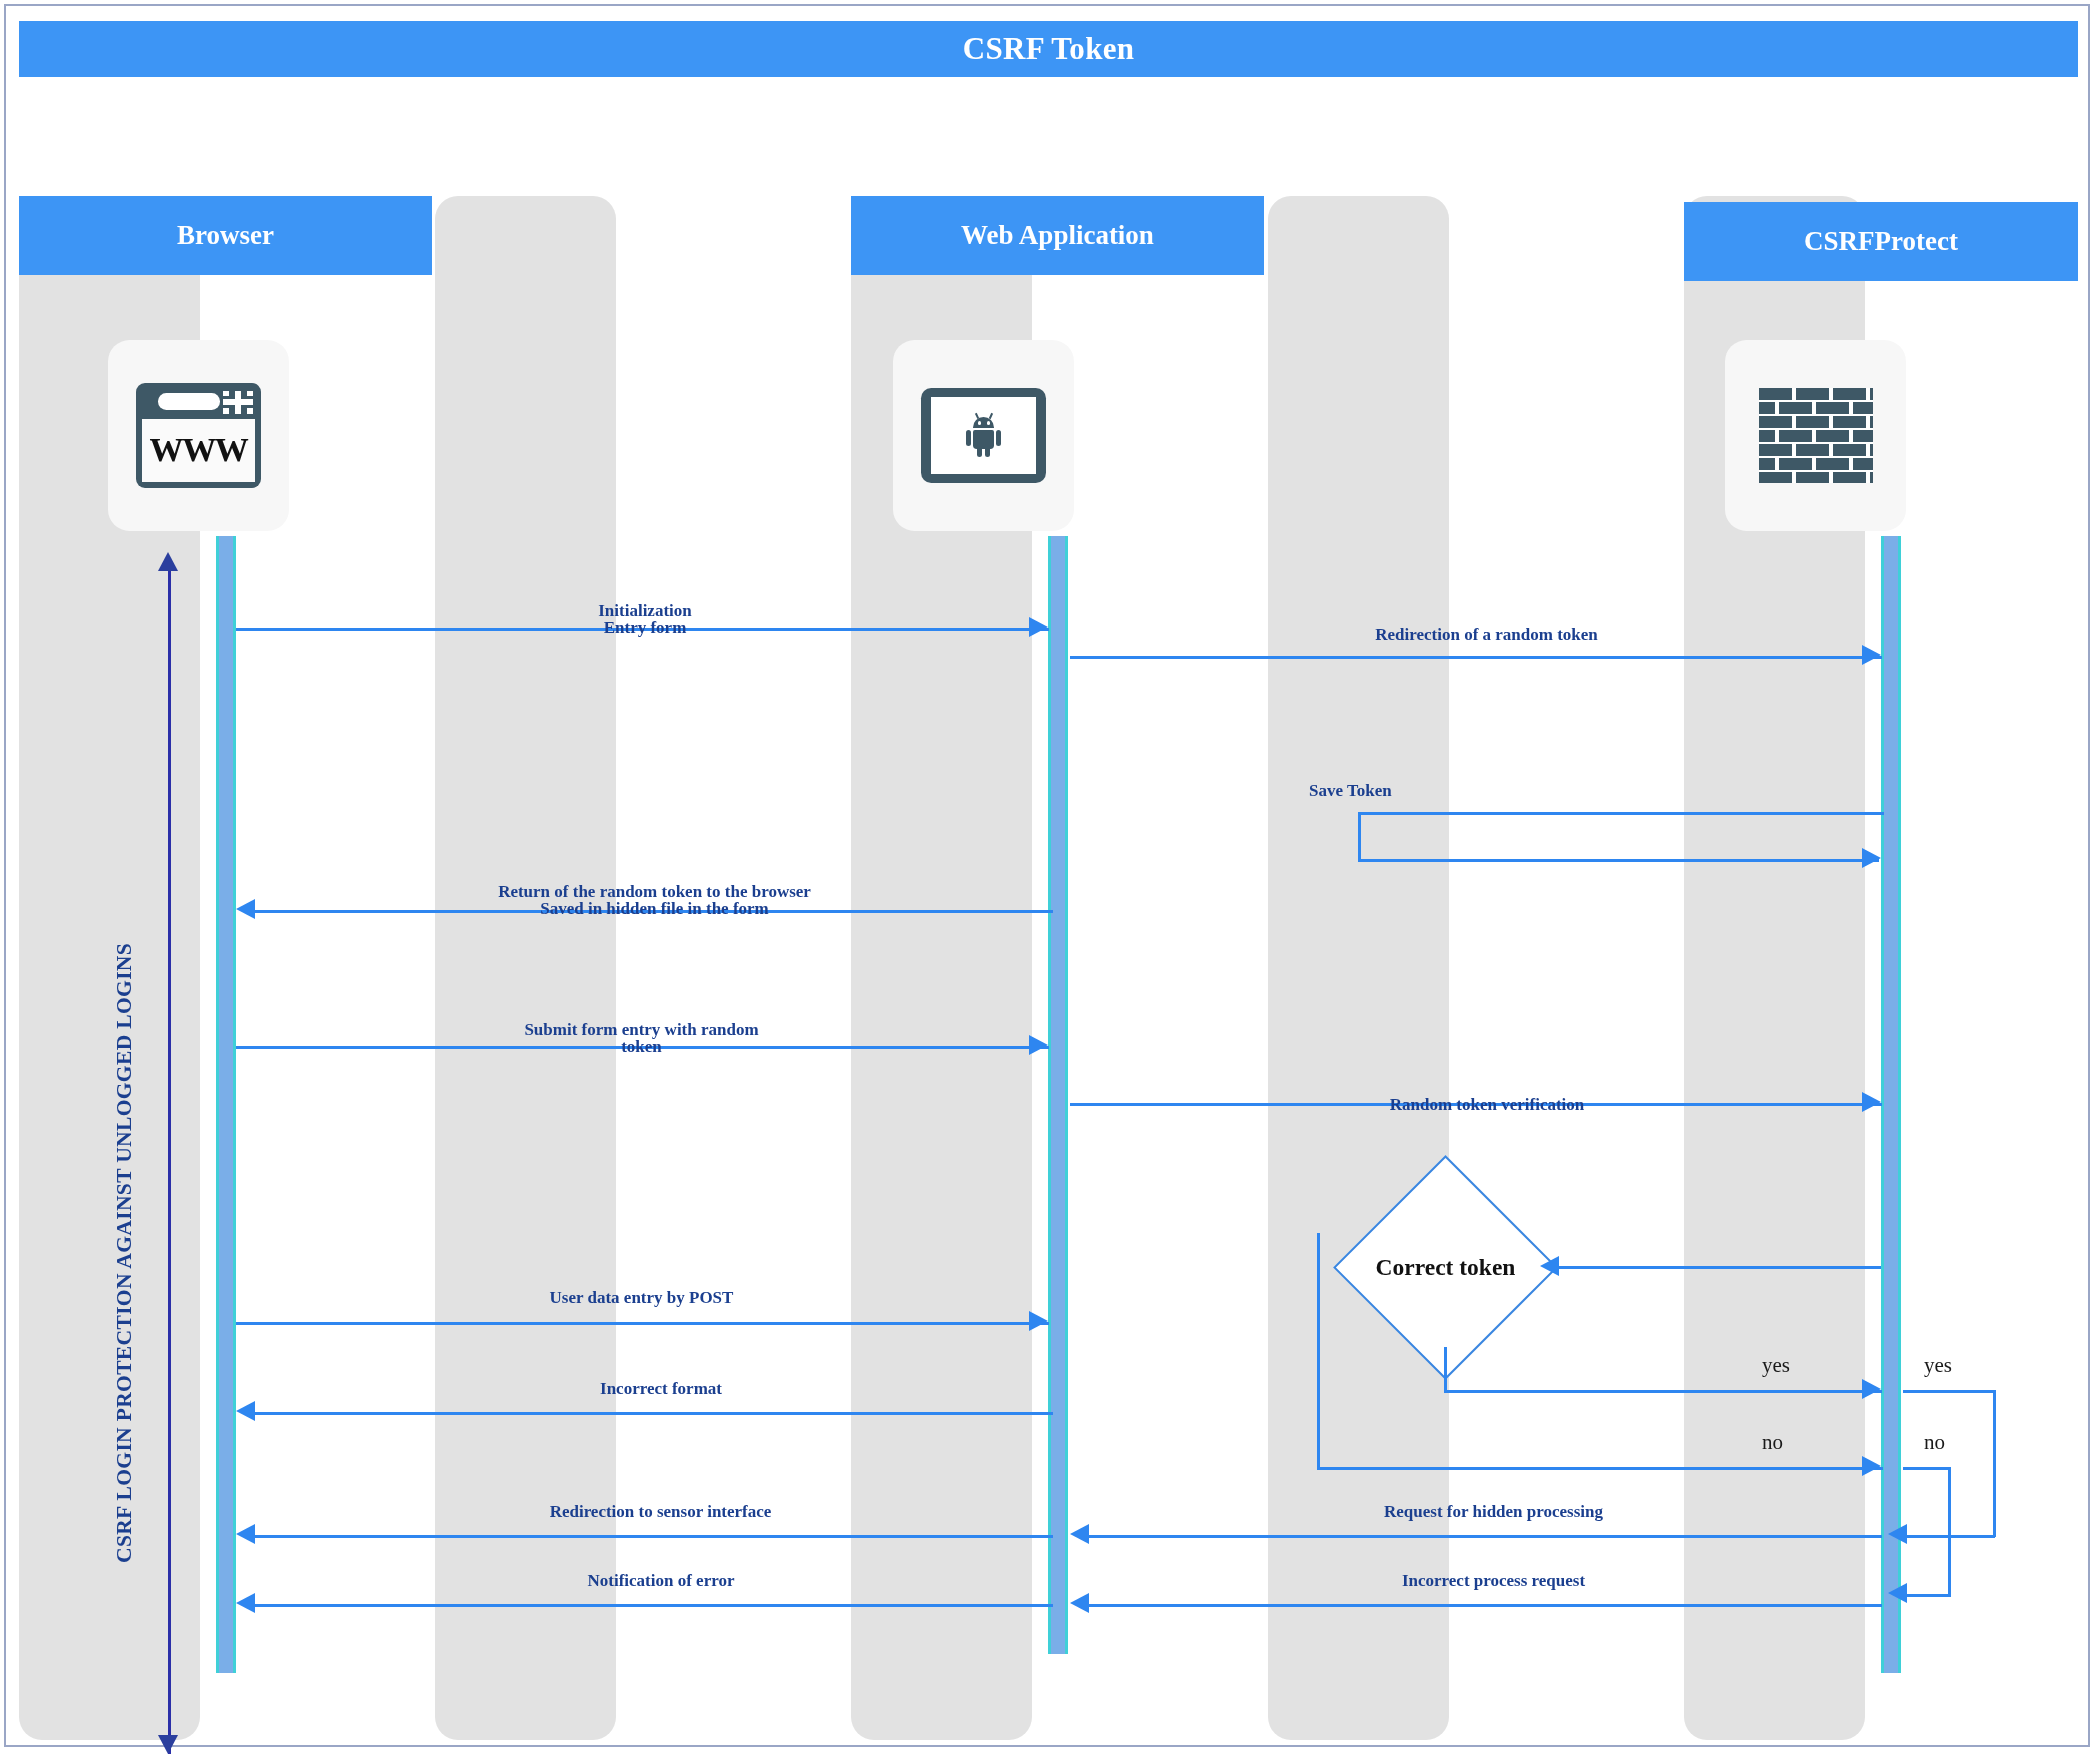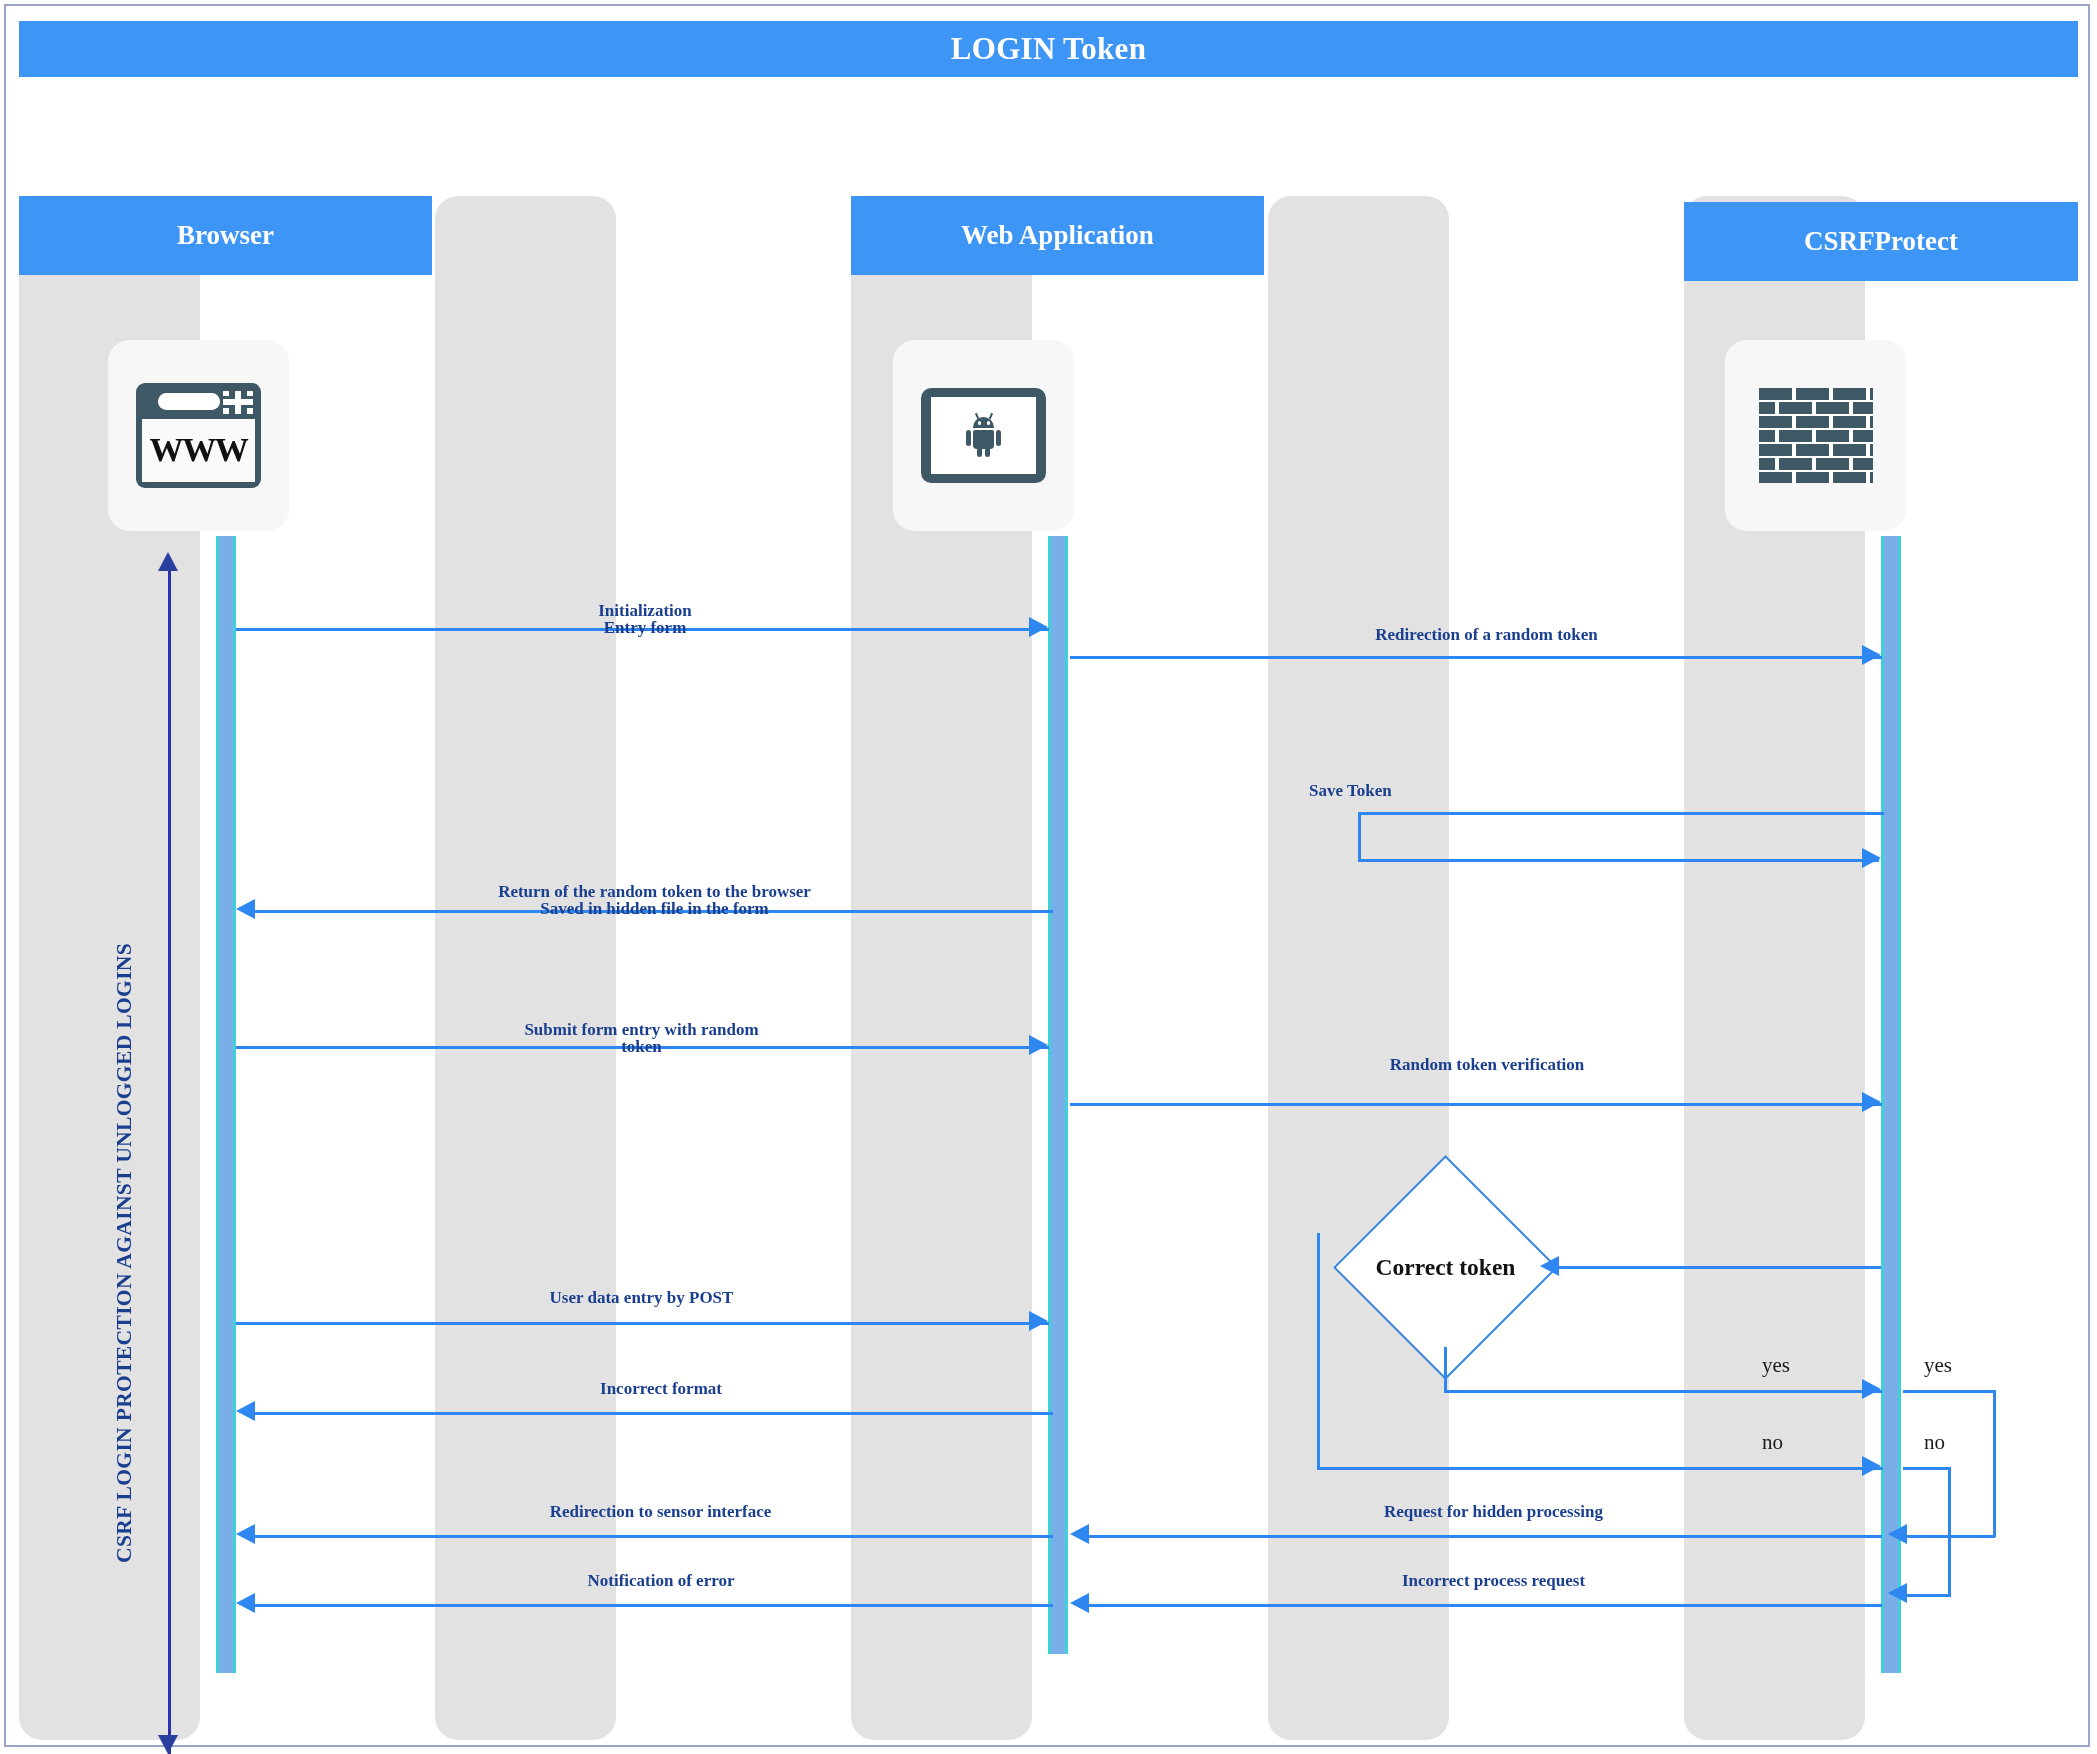--- a/index.html
+++ b/index.html
@@ -65,21 +65,21 @@
   .wall-ico .brow{position:absolute;left:0;width:200%;height:12px;}
   .wall-ico .brow i{position:absolute;top:0;height:12px;background:#3e5866;}
 </style>
 </head>
 <body>
 
 <div id="root">
   <div class="frame"></div>
 
   <div class="title-bar">
-    <span>LOGIN Token</span>
+    <span>CSRF Token</span>
   </div>
 
   <div class="col" style="left:19px;"></div>
   <div class="gapcol" style="left:435px;"></div>
   <div class="col" style="left:851px;"></div>
   <div class="gapcol" style="left:1268px;"></div>
   <div class="col" style="left:1684px;"></div>
 
   <div class="hdr" style="left:851px;width:413px;">
     <span>Web Application</span>
@@ -201,21 +201,21 @@
   <div class="msg" style="left:356px;top:883px;width:597px;">Return of the random token to the browser
 Saved in hidden file in the form</div>
 
   <div class="hline" style="left:236px;top:1046px;width:813px;"></div>
   <div class="arrowR" style="left:1029px;top:1035px;"></div>
   <div class="msg" style="left:438px;top:1021px;width:407px;">Submit form entry with random
 token</div>
 
   <div class="hline" style="left:1070px;top:1103px;width:812px;"></div>
   <div class="arrowR" style="left:1862px;top:1092px;"></div>
-  <div class="msg" style="left:1290px;top:1056px;width:394px;">Random token verification</div>
+  <div class="msg" style="left:1290px;top:1096px;width:394px;">Random token verification</div>
 
   <div class="diamond" style="left:1366px;top:1188px;width:159px;height:159px;">
     <div class="dshape"></div>
     <div class="dlbl" style="left:-73px;width:305px;">Correct token</div>
   </div>
 
   <div class="hline" style="left:1557px;top:1266px;width:324px;"></div>
   <div class="arrowL" style="left:1540px;top:1256px;"></div>
 
   <div class="vline" style="left:1444px;top:1347px;height:46px;"></div>

